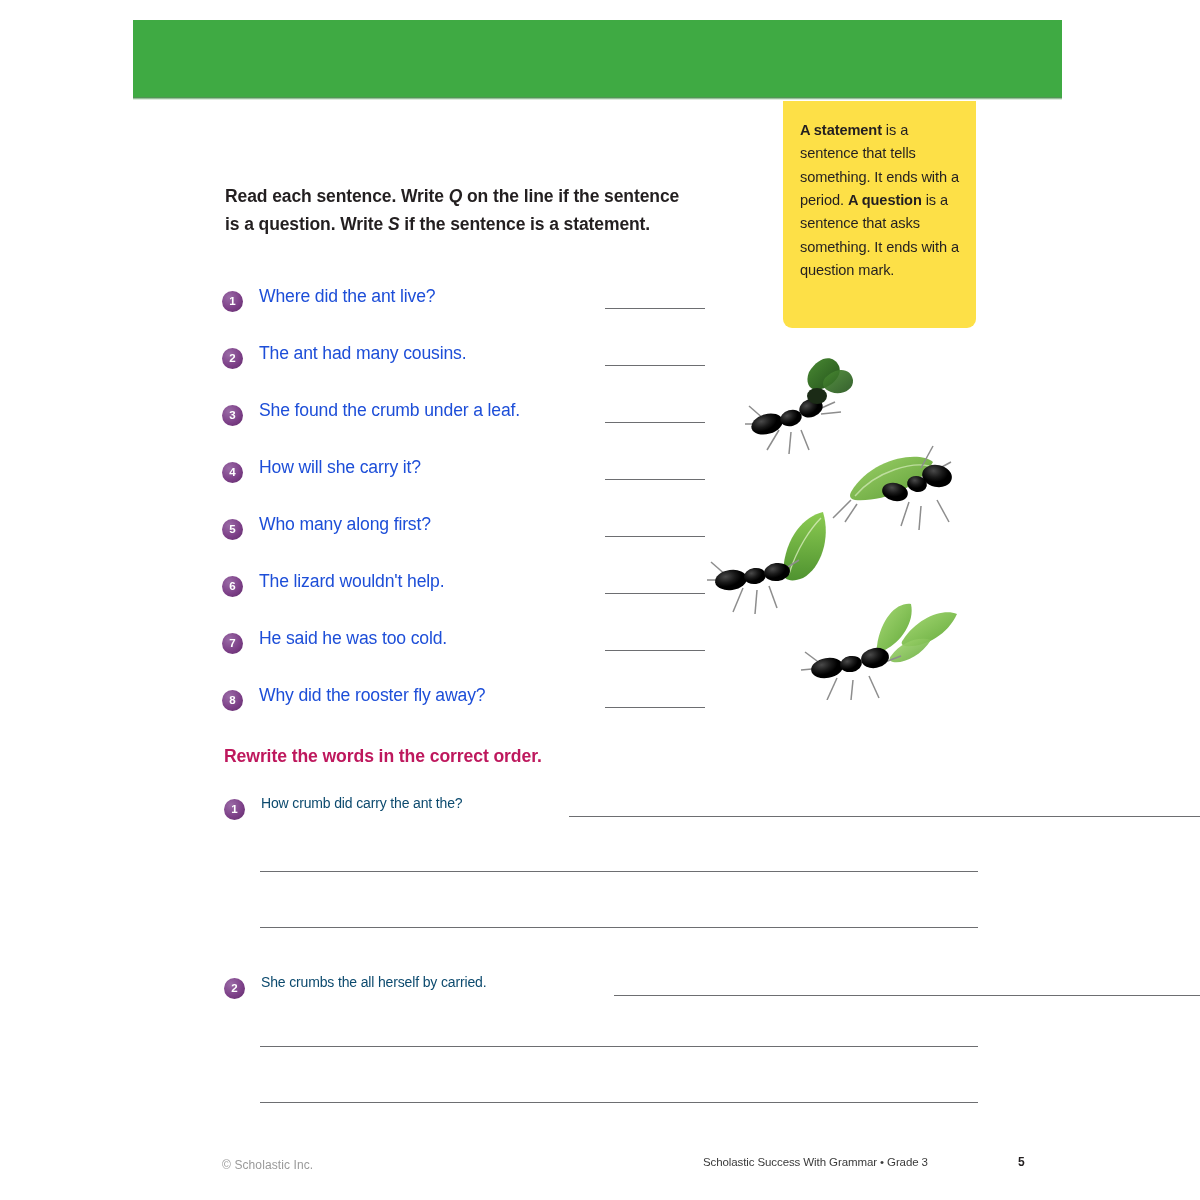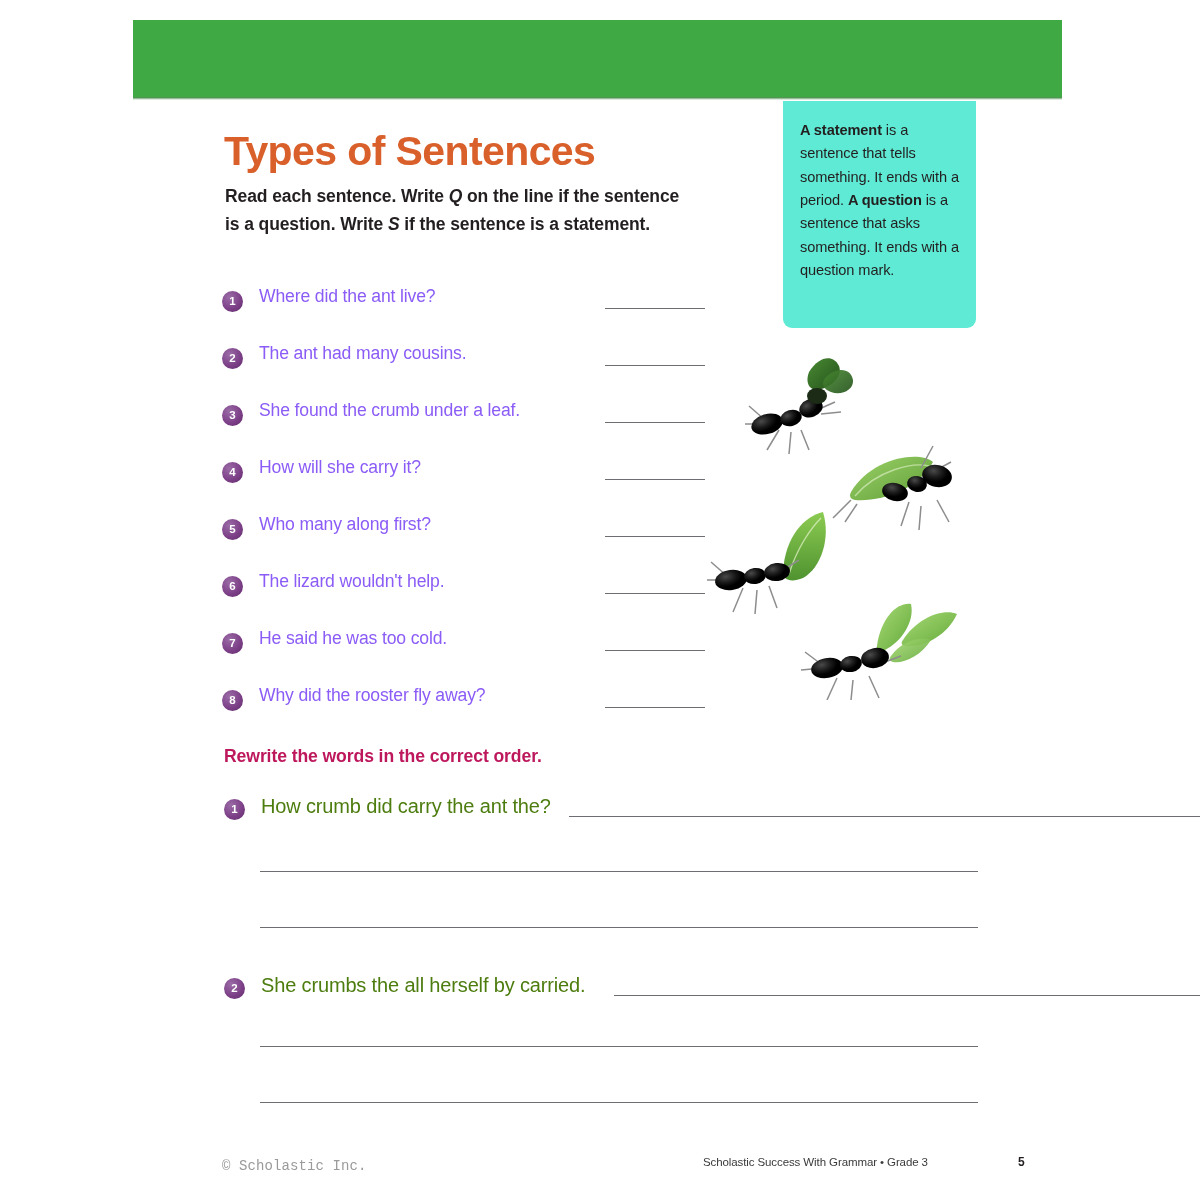--- a/index.html
+++ b/index.html
@@ -76,21 +76,21 @@
     font-style: italic;
   }
 
   
   .tipbox {
     position: absolute;
     left: 783px;
     top: 101px;
     width: 193px;
     height: 227px;
-    background: #5eead4;
+    background: #fde047;
     border-radius: 0 0 9px 9px;
     box-sizing: border-box;
     padding: 18px 16px 10px 17px;
   }
   .tipbox p {
     margin: 0;
     font-size: 14.6px;
     line-height: 1.60;
     color: #231f20;
     letter-spacing: -0.1px;
@@ -120,21 +120,21 @@
     font-size: 11.5px;
     font-weight: bold;
     line-height: 21px;
     text-align: center;
   }
   .qtext {
     position: absolute;
     left: 37px;
     top: 0;
     font-size: 17.6px;
-    color: #8b5cf6;
+    color: #1d4ed8;
     letter-spacing: -0.15px;
     white-space: nowrap;
   }
   .ansline {
     position: absolute;
     left: 383px;
     top: 22px;
     width: 100px;
     border-bottom: 1.4px solid #6d6e71;
   }
@@ -162,22 +162,22 @@
     color: #ffffff;
     font-size: 11.5px;
     font-weight: bold;
     line-height: 21px;
     text-align: center;
   }
   .rw-text {
     position: absolute;
     left: 37px;
     top: 0;
-    font-size: 20px;
-    color: #4d7c0f;
+    font-size: 14px;
+    color: #0c4a6e;
     letter-spacing: -0.15px;
     white-space: nowrap;
   }
   .rw-tail {
     position: absolute;
     top: 21px;
     height: 0;
     border-bottom: 1.4px solid #6d6e71;
   }
   .blankline {
@@ -185,24 +185,23 @@
     left: 260px;
     width: 718px;
     border-bottom: 1.4px solid #6d6e71;
   }
 
   
   .footer-left {
     position: absolute;
     left: 222px;
     top: 1158px;
-    font-size: 14px;
+    font-size: 12px;
     color: #9a9a9a;
     letter-spacing: 0.1px;
-    font-family: Liberation Mono, monospace;
   }
   .footer-right {
     position: absolute;
     left: 703px;
     top: 1156px;
     font-size: 11.5px;
     color: #3a3a3a;
     letter-spacing: -0.1px;
   }
   .footer-page {
@@ -225,21 +224,20 @@
 </style>
 </head>
 <body>
 
 <div class="page">
 
   <div class="header-band"></div>
   <div class="header-band-shadow"></div>
   <div class="practice-label">Practice</div>
 
-  <div class="title">Types of Sentences</div>
 
   <div class="intro">
     <span>Read each sentence. Write </span><em>Q</em><span> on the line if the sentence is a question. Write </span><em>S</em><span> if the sentence is a statement.</span>
   </div>
 
   <div class="tipbox">
     <p>
       <b>A statement</b><span> is a sentence that tells something. It ends with a period. </span><b>A question</b><span> is a sentence that asks something. It ends with a question mark.</span>
     </p>
   </div>

